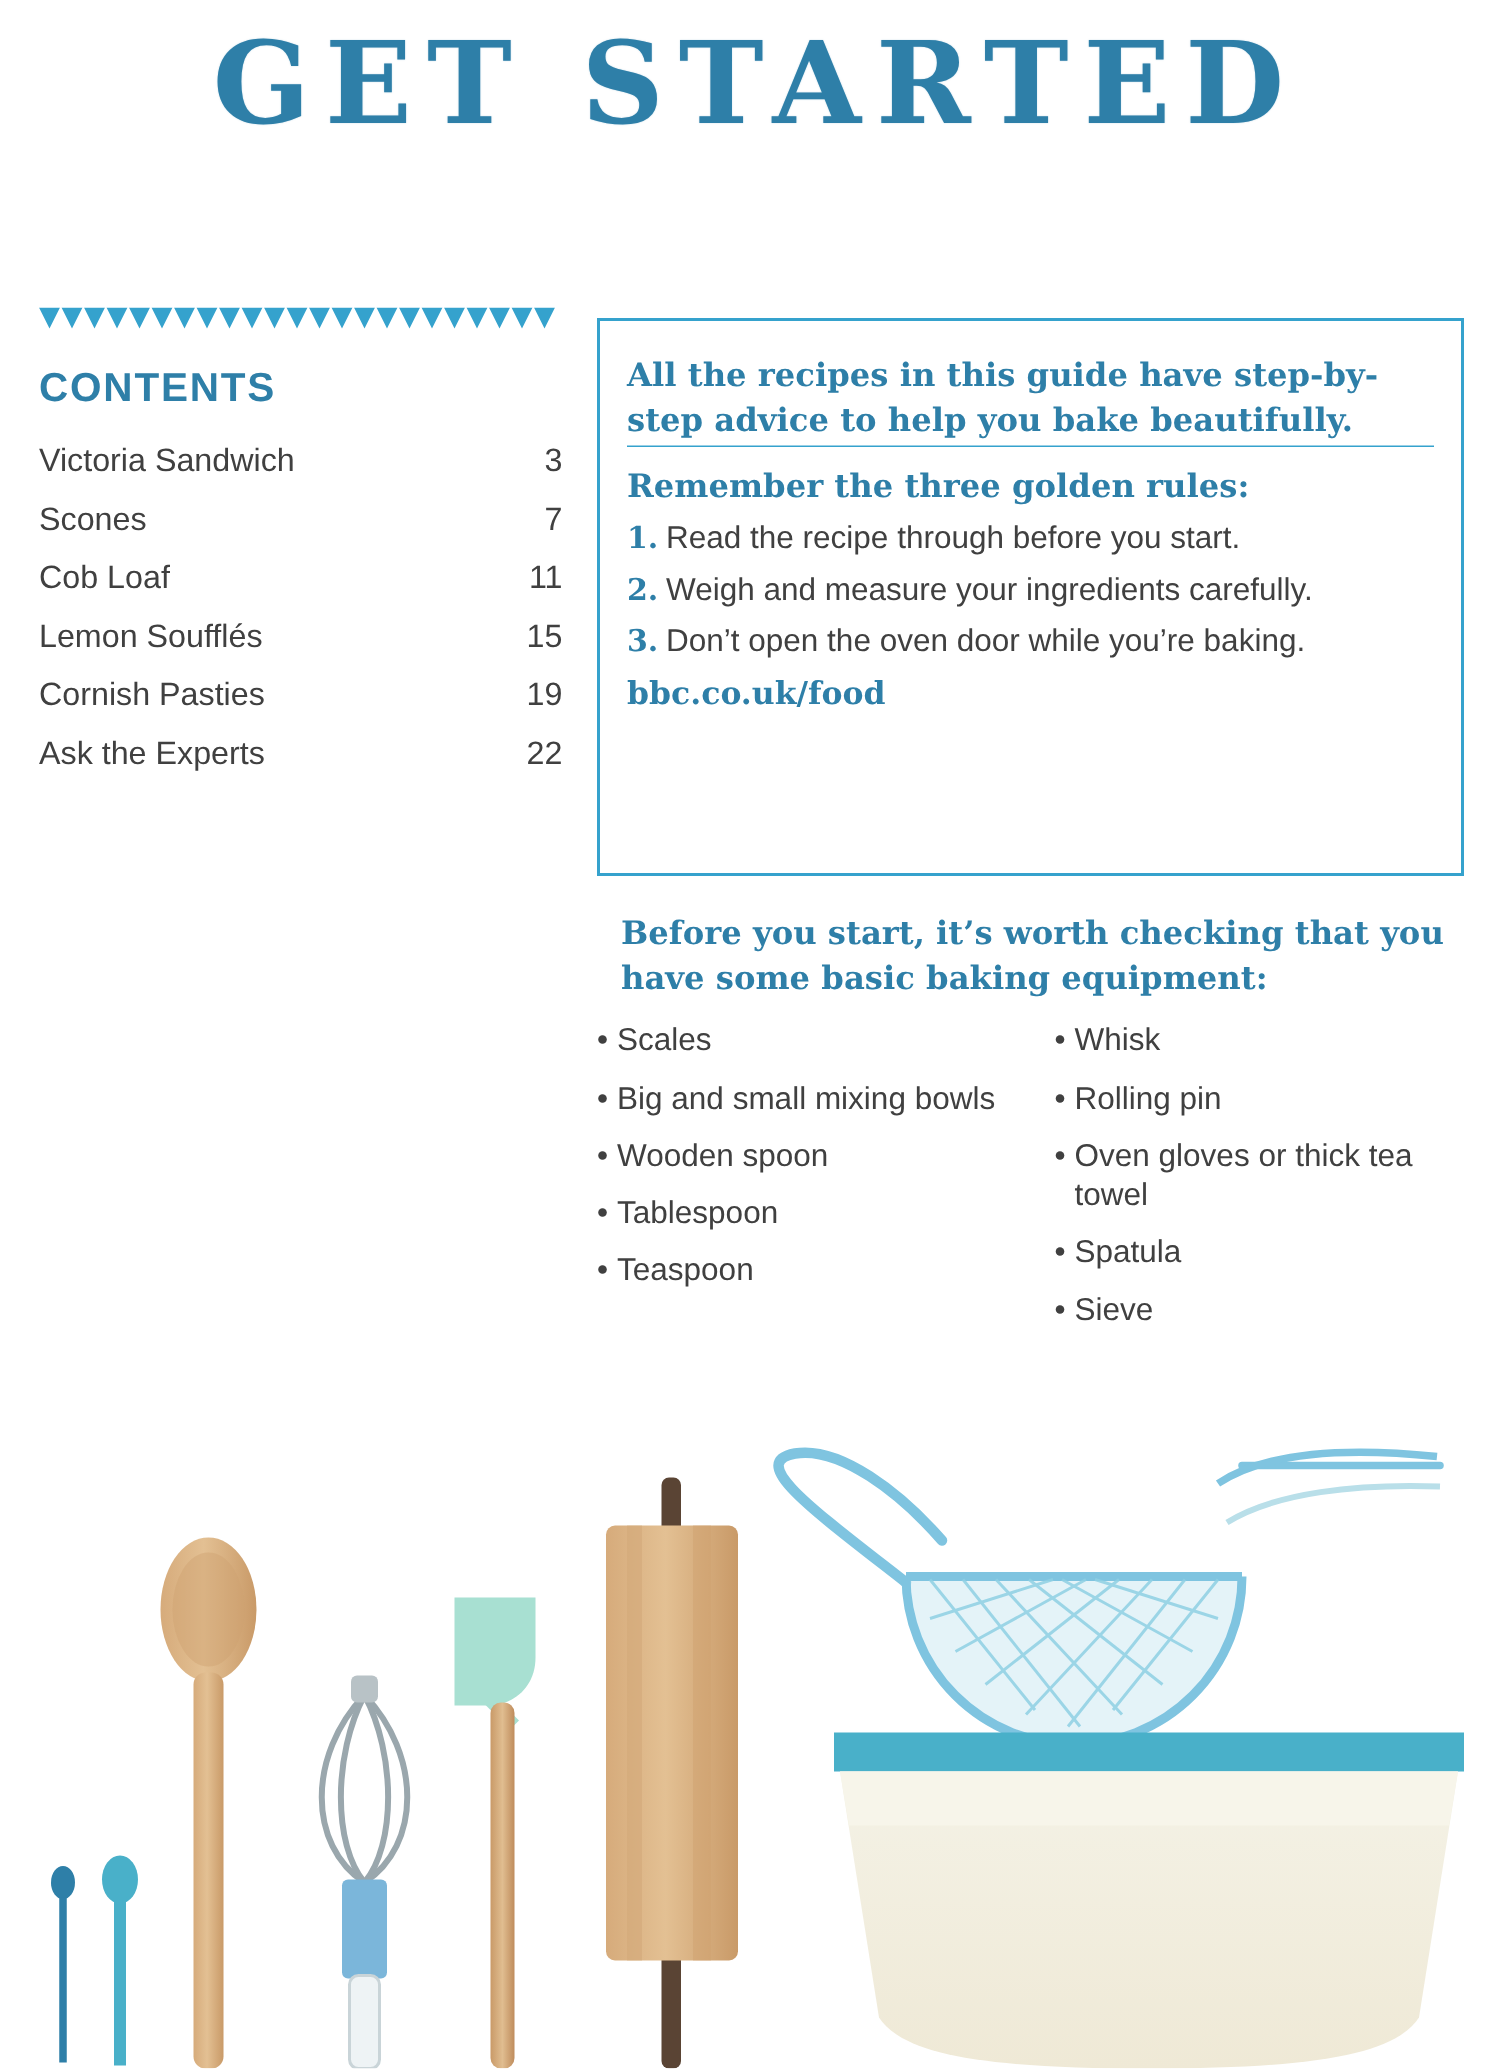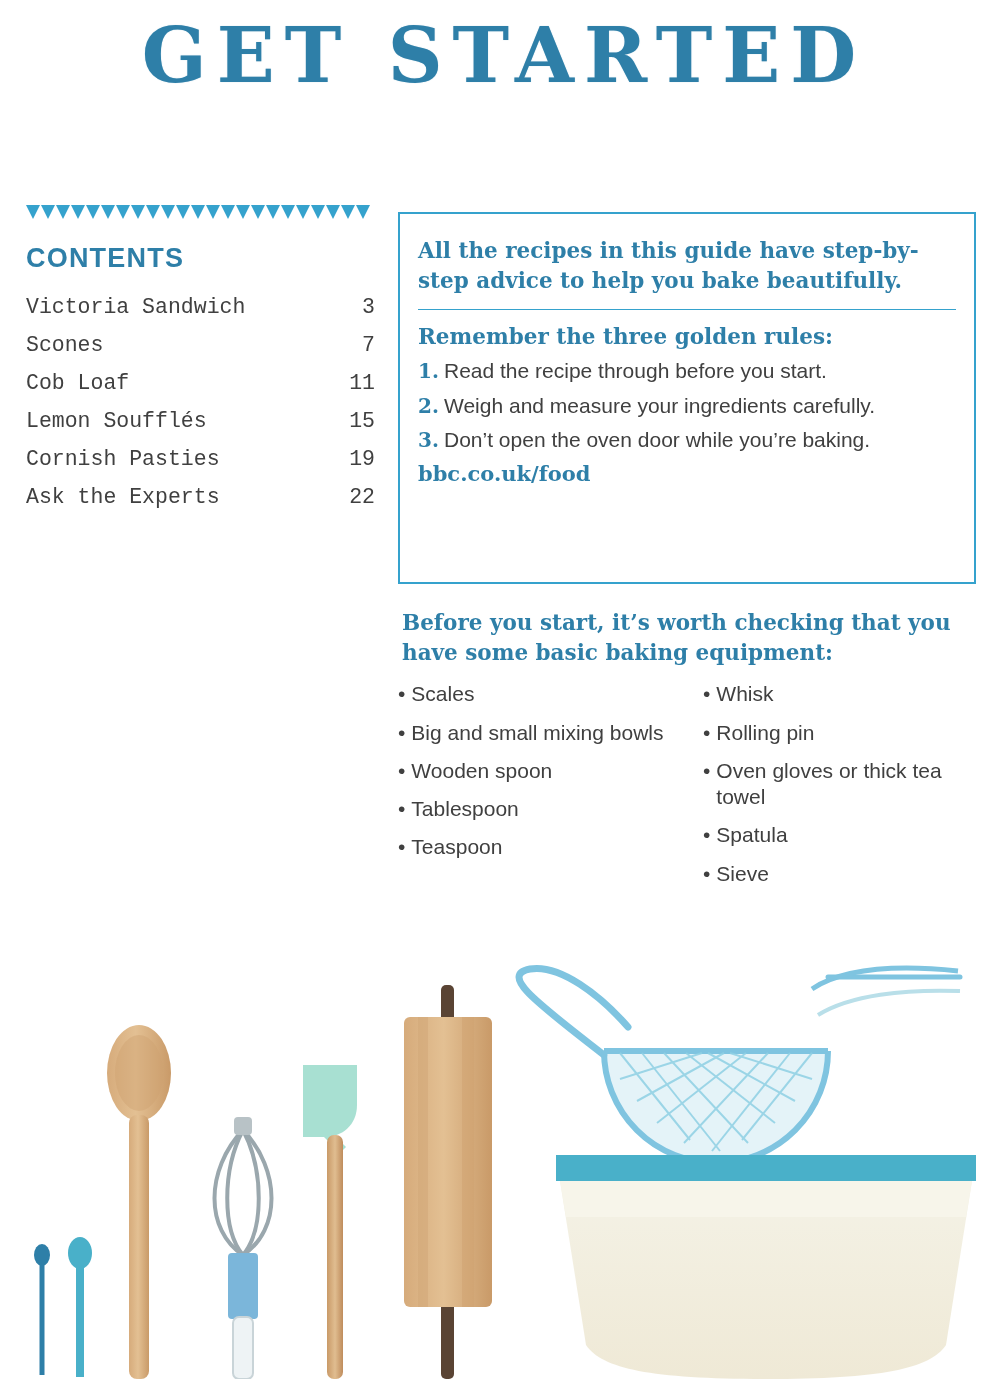--- a/index.html
+++ b/index.html
@@ -64,21 +64,20 @@
     margin-top: 22px;
     margin-bottom: 14px;
   }
   .toc-row {
     display: flex;
     justify-content: space-between;
     align-items: baseline;
     font-size: 21.5px;
     color: #404040;
     padding: 7px 0 7px 0;
-    font-family: Liberation Mono, monospace;
   }
   .toc-row .t { }
   .toc-row .p { padding-right: 6px; }
 
   
   .info-box {
     position: absolute;
     left: 398px;
     top: 212px;
     width: 578px;
@@ -86,21 +85,21 @@
     border: 2px solid #35a2cd;
     box-sizing: border-box;
     padding: 22px 18px 10px 18px;
   }
   .info-lead {
     font-family: "DejaVu Serif", serif;
     font-weight: bold;
     font-size: 21.5px;
     line-height: 1.38;
     color: #2e7fa8;
-    margin: 0 0 14px 0;
+    margin: 0 0 2px 0;
   }
   .rule-line {
     border: none;
     border-top: 1.5px solid #35a2cd;
     margin: 0 0 14px 0;
   }
   .rules-title {
     font-family: "DejaVu Serif", serif;
     font-weight: bold;
     font-size: 21.5px;
@@ -143,21 +142,21 @@
     left: 398px;
     top: 608px;
     width: 590px;
   }
   .equip-title {
     font-family: "DejaVu Serif", serif;
     font-weight: bold;
     font-size: 21.5px;
     line-height: 1.38;
     color: #2e7fa8;
-    margin: 0 0 14px 4px;
+    margin: 0 0 14px 16px;
   }
   .equip-cols {
     display: flex;
     gap: 20px;
   }
   .equip-col { width: 300px; }
   .equip-item {
     font-size: 21px;
     color: #404040;
     line-height: 1.25;

